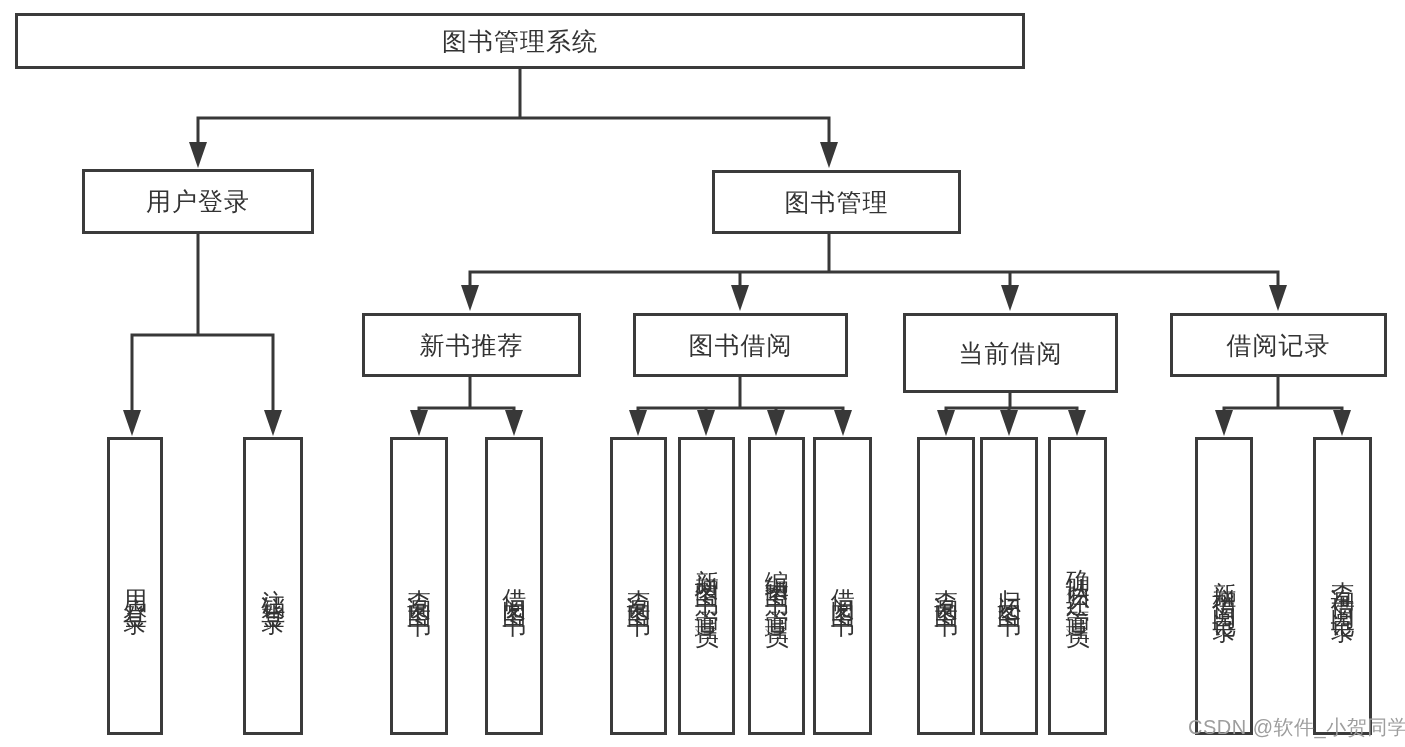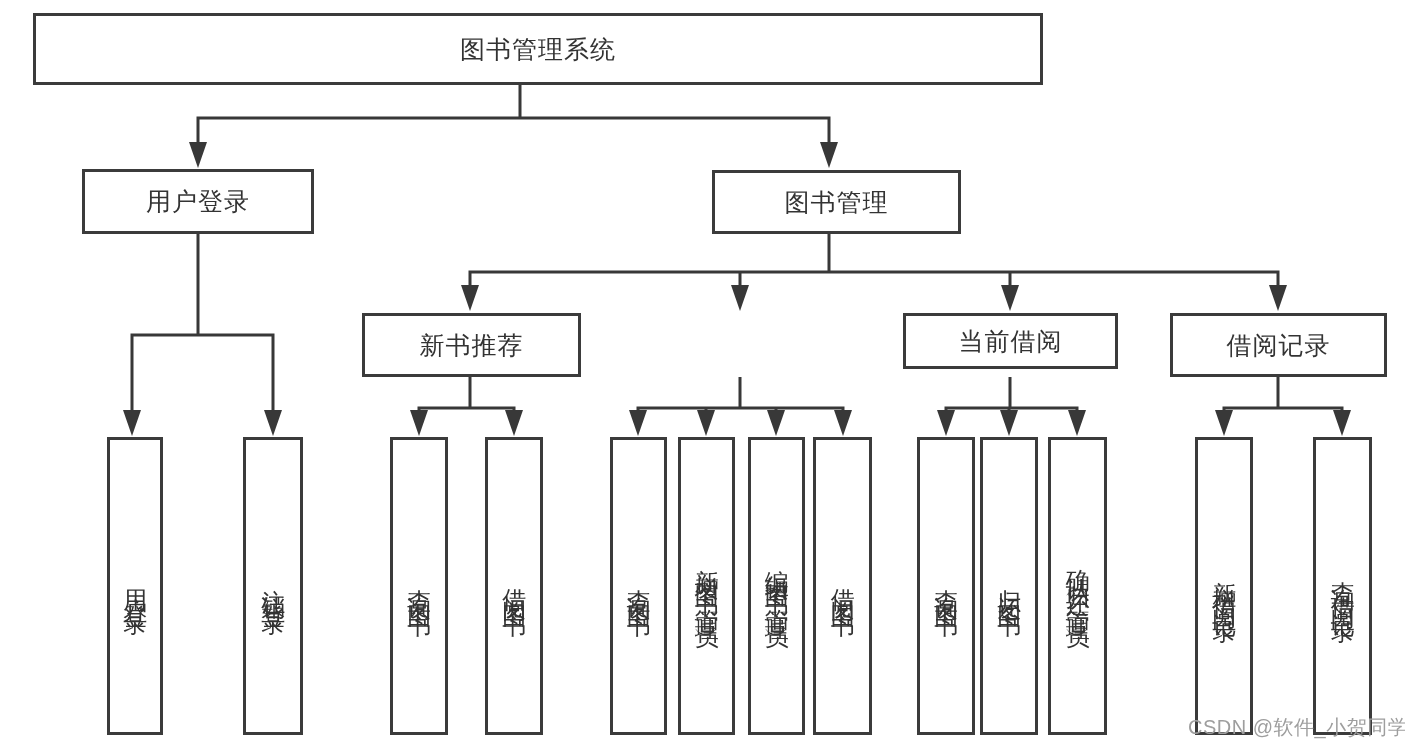--- a/index.html
+++ b/index.html
@@ -25,26 +25,26 @@
   .node.v .vtext{
     writing-mode:vertical-rl;
     text-orientation:mixed;
     font-size:24px;
     letter-spacing:8px;
     line-height:1.1;
     color:#333333;
     white-space:nowrap;
   }
   
-  .n-root          {left:15px;  top:13px;  width:1010px; height:72px;margin-left:18px;}
+  .n-root          {left:15px;  top:13px;  width:1010px; height:56px;}
   .n-user-login    {left:82px;  top:169px; width:232px;  height:65px;}
   .n-book-mgmt     {left:712px; top:170px; width:249px;  height:64px;}
   .n-new-book-rec  {left:362px; top:313px; width:219px;  height:64px;}
   .n-book-borrow   {left:633px; top:313px; width:215px;  height:64px;}
-  .n-current-borrow{left:903px; top:313px; width:215px;  height:56px;}
+  .n-current-borrow{left:903px; top:313px; width:215px;  height:80px;}
   .n-borrow-records{left:1170px;top:313px; width:217px;  height:64px;}
   
   .leaf{top:437px;height:298px;}
   .n-ul-login   {left:107px;  width:56px;}
   .n-ul-logout  {left:243px;  width:60px;}
   .n-nb-query   {left:390px;  width:58px;}
   .n-nb-borrow  {left:485px;  width:58px;}
   .n-bb-query   {left:610px;  width:57px;}
   .n-bb-add     {left:678px;  width:57px;}
   .n-bb-edit    {left:748px;  width:57px;}
@@ -131,20 +131,21 @@
       <polygon points="1342,436 1333,410 1351,410"></polygon>
     </g>
   </svg>
 
   <div class="node h n-root">图书管理系统</div>
 
   <div class="node h n-user-login">用户登录</div>
   <div class="node h n-book-mgmt">图书管理</div>
 
   <div class="node h n-new-book-rec">新书推荐</div>
+  <div class="node h n-book-borrow">图书借阅</div>
   <div class="node h n-current-borrow">当前借阅</div>
   <div class="node h n-borrow-records">借阅记录</div>
 
   <div class="node v leaf n-ul-login">
     <span class="vtext">用户登录</span>
   </div>
   <div class="node v leaf n-ul-logout">
     <span class="vtext">注销登录</span>
   </div>
 

